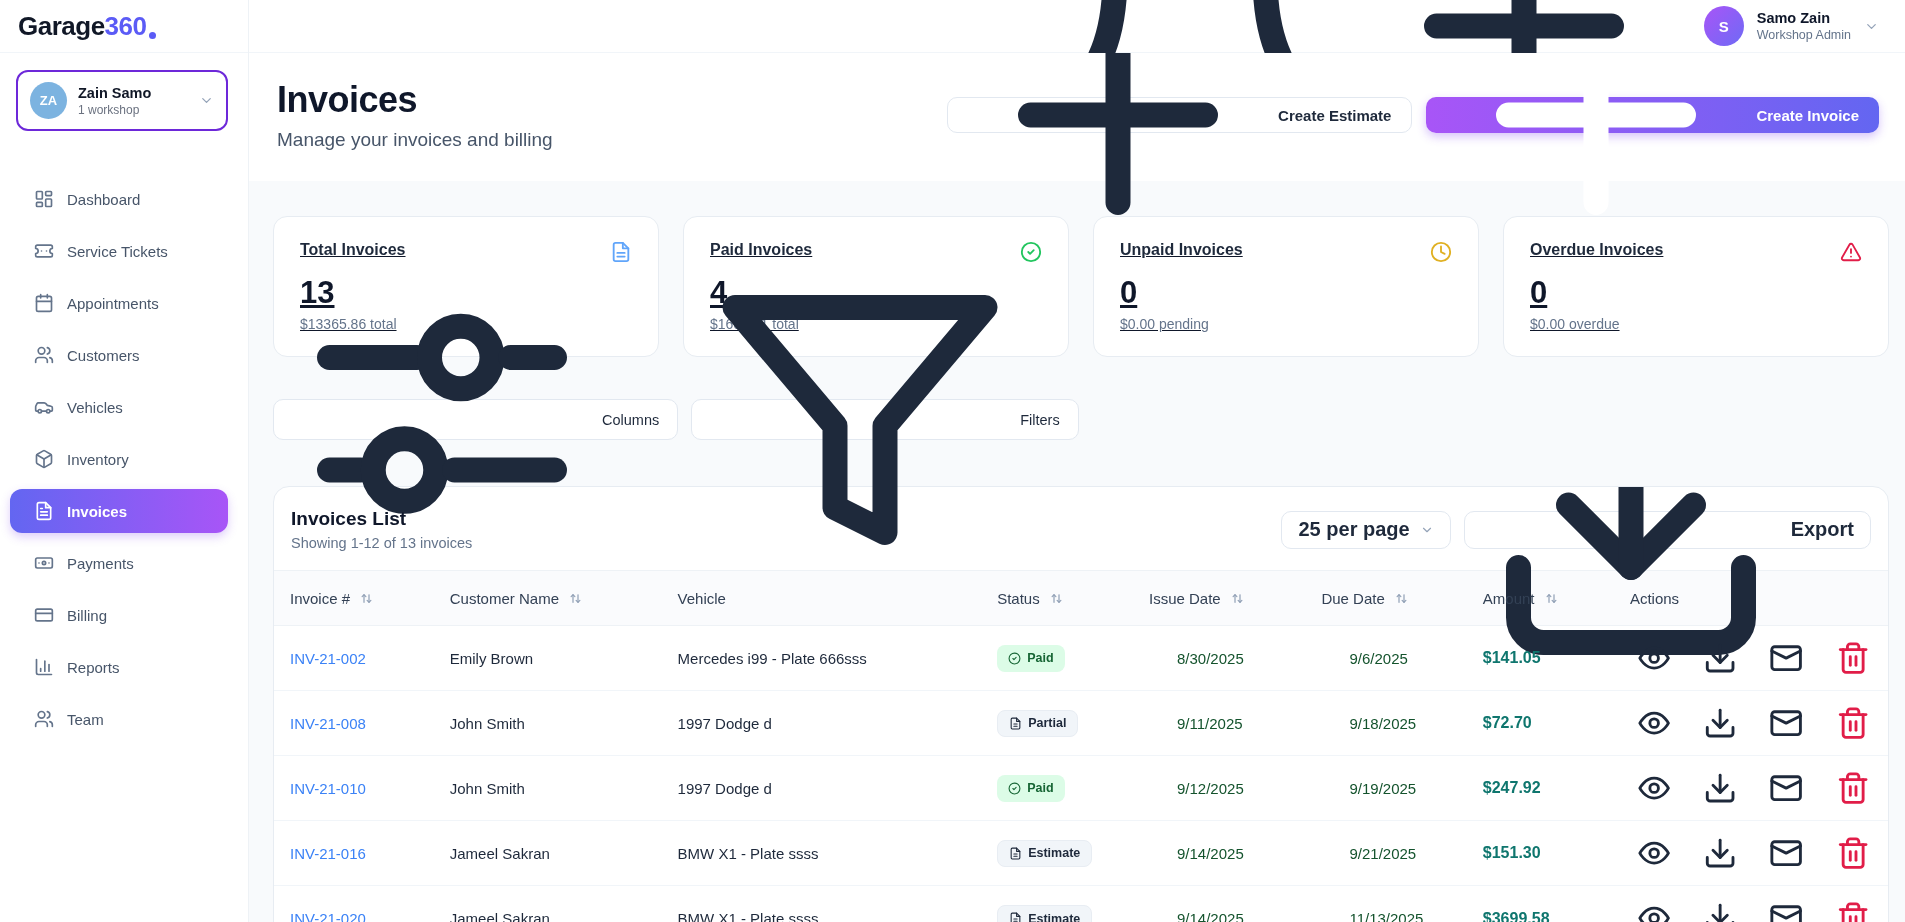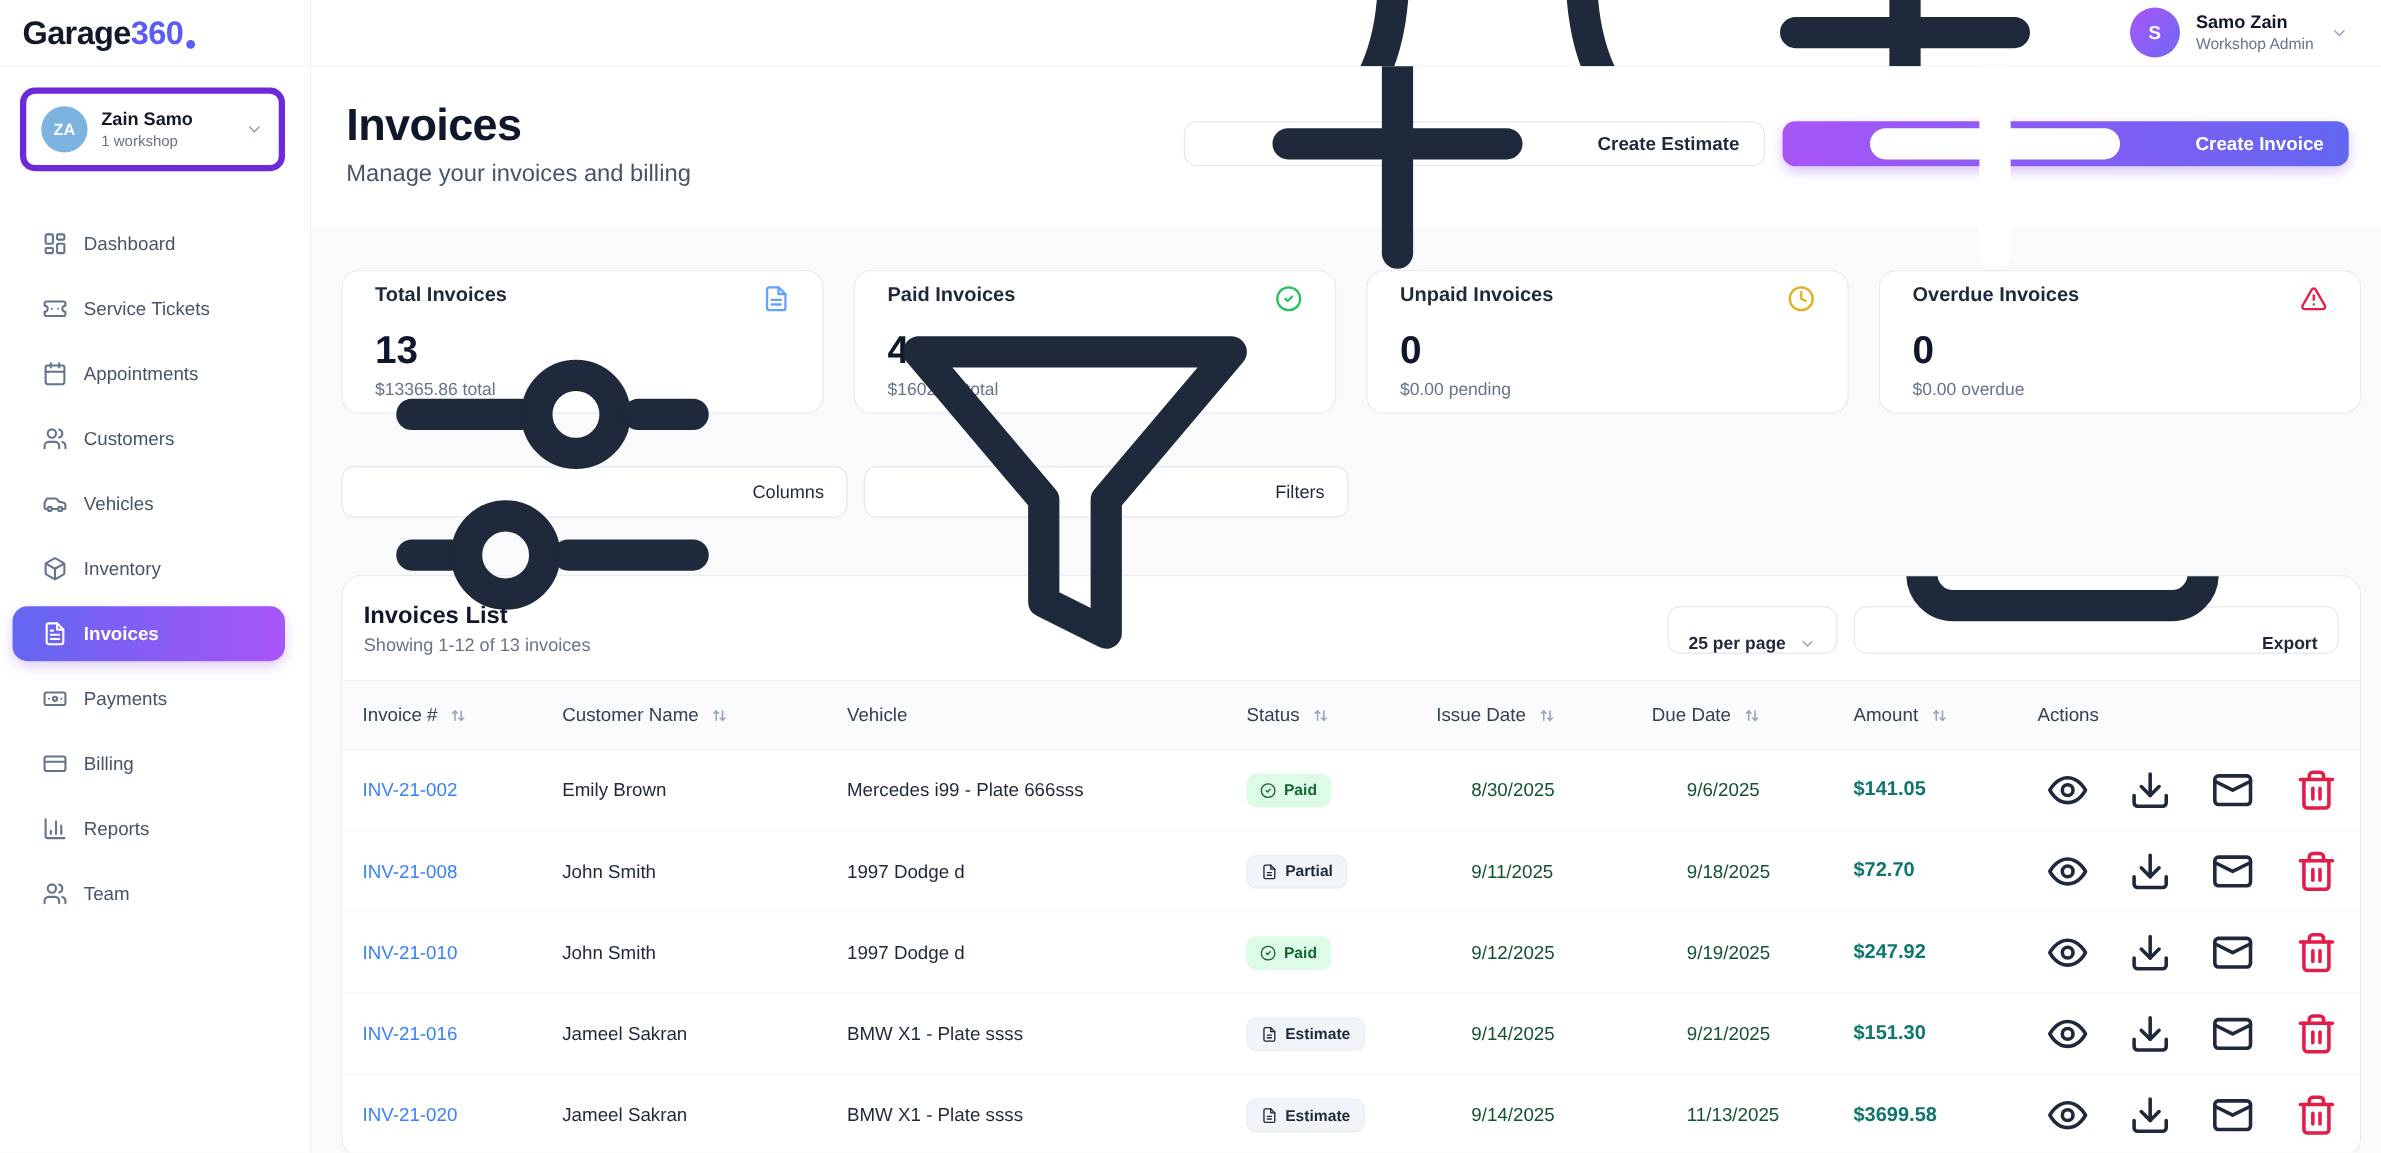--- a/index.html
+++ b/index.html
@@ -6,21 +6,21 @@
   html,body { width:1905px; height:922px; overflow:hidden; }
   body { font-family:"Liberation Sans","DejaVu Sans",sans-serif; background:#f8fafc; color:#0f172a; }
   .app { display:flex; width:1905px; height:922px; }
 
   
   .sidebar { width:249px; min-width:249px; background:#ffffff; border-right:1px solid #eef2f6; display:flex; flex-direction:column; }
   .logo-row { height:53px; display:flex; align-items:center; padding:0 18px; border-bottom:1px solid #f1f5f9; }
   .logo { font-size:26px; font-weight:800; letter-spacing:-0.5px; color:#111827; cursor:pointer; display:flex; align-items:flex-end; }
   .logo .accent { color:#5b5bf6; }
   .logo .dot { width:7px; height:7px; border-radius:50%; background:#5b5bf6; margin-left:2px; margin-bottom:3px; }
-  .workspace { margin:17px 20px 14px 16px; border:5px solid #6d28d9; border-radius:12px; padding:10px 12px; display:flex; align-items:center; gap:11px; cursor:pointer; background:#fff; }
+  .workspace { margin:17px 20px 24px 16px; border:2px solid #6d28d9; border-radius:12px; padding:10px 12px; display:flex; align-items:center; gap:11px; cursor:pointer; background:#fff; }
   .ws-avatar { width:37px; height:37px; border-radius:50%; background:#7cb3e0; color:#fff; font-size:13px; font-weight:700; display:flex; align-items:center; justify-content:center; }
   .ws-texts { flex:1; }
   .ws-name { font-size:14.5px; font-weight:700; color:#111827; }
   .ws-meta { font-size:12px; color:#6b7280; margin-top:2px; }
   .chev { color:#94a3b8; display:inline-flex; }
   .chev svg { width:15px; height:15px; }
   .nav { margin-top:22px; }
   .nav-item { display:flex; align-items:center; gap:13px; height:44px; margin:0 20px 8px 10px; padding:0 16px 0 24px; border-radius:12px; color:#475569; font-size:15px; font-weight:500; cursor:pointer; }
   .nav-item .icon { width:20px; height:20px; color:#64748b; }
   .nav-item.active { background:linear-gradient(90deg,#6366f1,#a855f7); color:#ffffff; font-weight:600; box-shadow:0 4px 10px rgba(124,58,237,.25); }
@@ -41,21 +41,21 @@
   .page-title { font-size:36px; font-weight:800; color:#0f172a; letter-spacing:-0.5px; }
   .page-sub { font-size:19px; color:#475569; margin-top:8px; }
   .head-actions { display:flex; gap:14px; }
   .btn { display:inline-flex; align-items:center; gap:10px; border-radius:10px; font-size:15px; font-weight:600; cursor:pointer; border:1px solid #e2e8f0; background:#fff; color:#1e293b; padding:0 20px; height:36px; }
   .btn svg { width:15px; height:15px; }
   .btn.primary { background:linear-gradient(90deg,#a855f7,#6366f1); color:#fff; border:none; box-shadow:0 4px 10px rgba(124,58,237,.3); }
 
   .inner { padding:0 16px 0 24px; }
   
   .stats { display:flex; gap:24px; margin-top:35px; }
-  .stat-card { flex:1; background:#fff; border:1px solid #e7ecf2; border-radius:14px; padding:11px 26px; }
+  .stat-card { flex:1; background:#fff; border:1px solid #e7ecf2; border-radius:14px; padding:24px 26px;text-decoration:underline; }
   .stat-top { display:flex; align-items:flex-start; justify-content:space-between; }
   .stat-label { font-size:16px; font-weight:600; color:#1e293b; }
   .stat-icon { width:22px; height:22px; }
   .stat-value { font-size:31px; font-weight:800; color:#0f172a; margin-top:12px; }
   .stat-sub { font-size:14px; color:#64748b; margin-top:5px; }
 
   
   .toolbar { display:flex; gap:13px; margin-top:42px; }
   .search-wrap { flex:1; position:relative; }
   .search-wrap .icon { position:absolute; left:14px; top:11px; width:18px; height:18px; color:#94a3b8; }
@@ -63,21 +63,21 @@
   .search-input::placeholder { color:#8c9bb0; }
   .tool-btn { height:41px; padding:0 18px; font-weight:500; font-size:14.5px; color:#1e293b; }
   .tool-btn svg { width:16px; height:16px; }
 
   
   .list-card { background:#fff; border:1px solid #e7ecf2; border-radius:16px; margin-top:46px; overflow:hidden; }
   .list-head { display:flex; align-items:center; justify-content:space-between; padding:21px 17px 19px; }
   .list-title { font-size:19px; font-weight:700; color:#0f172a; }
   .list-sub { font-size:14.5px; color:#64748b; margin-top:5px; }
   .list-head-actions { display:flex; gap:13px; }
-  .select-btn { height:38px; font-weight:600; font-size:14px; padding:0 16px;align-items:flex-end; }
+  .select-btn { height:38px; font-weight:600; font-size:20px; padding:0 16px; }
   .select-btn .chev svg { width:14px; height:14px; }
 
   .thead, .tr { display:grid; grid-template-columns:10.1% 14.4% 20.2% 9.6% 10.9% 10.2% 9.3% 1fr; align-items:center; padding:0 16px; }
   .thead { height:56px; background:#fafbfd; border-top:1px solid #eef2f6; border-bottom:1px solid #eef2f6; }
   .th { display:flex; align-items:center; gap:9px; font-size:15px; font-weight:500; color:#334155; }
   .th.sortable { cursor:pointer; }
   .sort-ic { width:15px; height:15px; color:#94a3b8; }
   .tr { height:65px; border-bottom:1px solid #f1f5f9; background:#fff; }
   .tr:last-child { border-bottom:none; }
   .cell { font-size:15px; color:#1e293b; }

